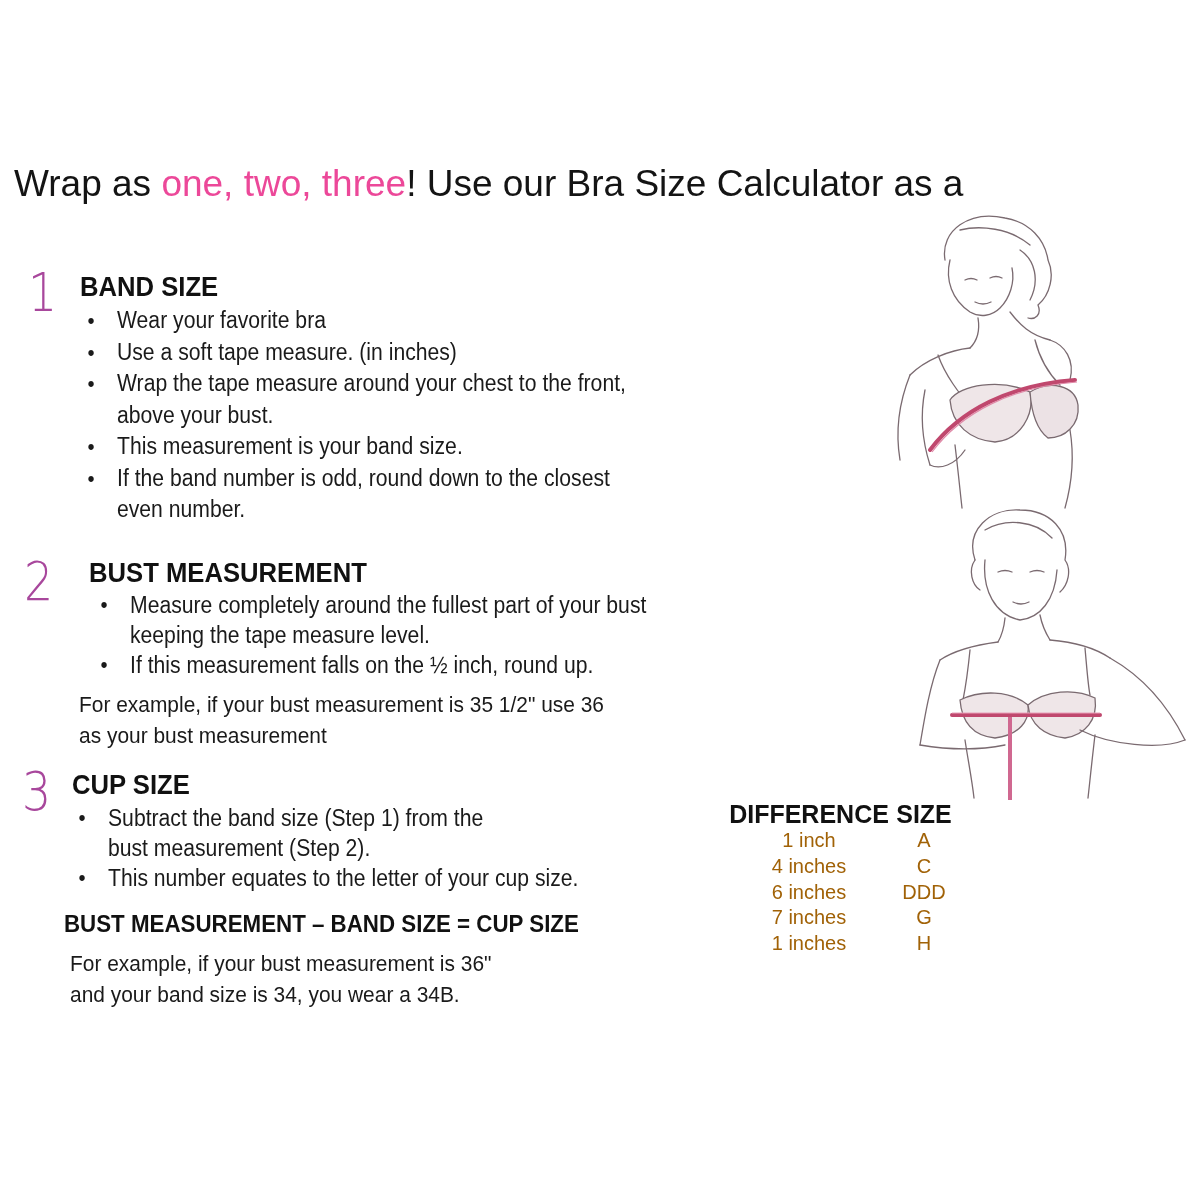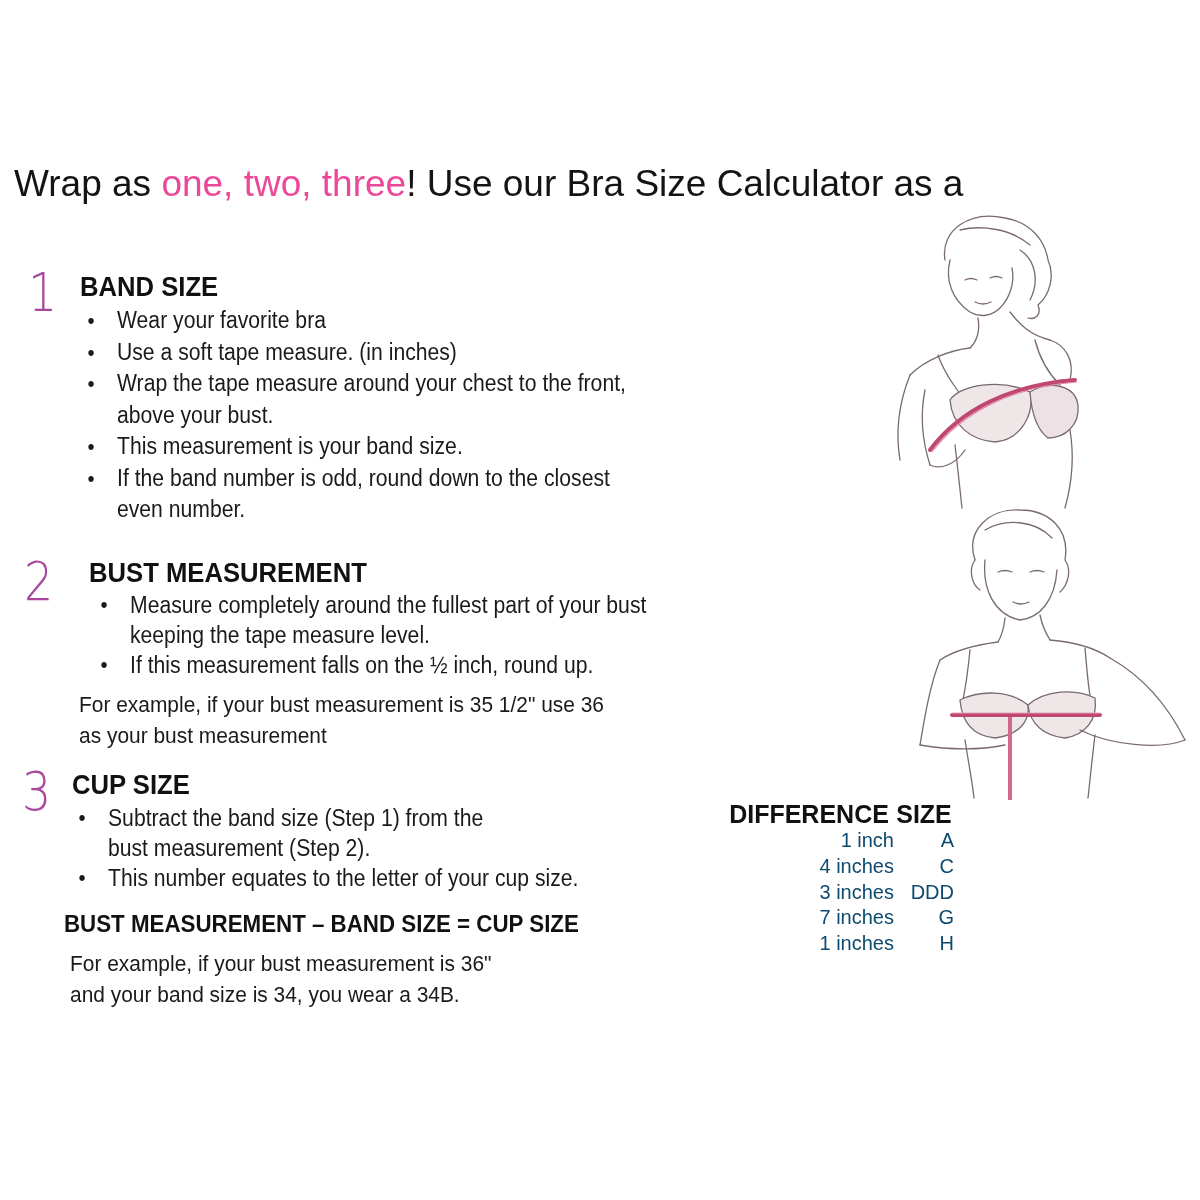--- a/index.html
+++ b/index.html
@@ -10,21 +10,21 @@
     .headline .accent { color: #ec4899; }
     .stepnum { font-family: "DejaVu Sans", sans-serif; font-weight: 200; color: #a8479c; font-size: 54px; line-height: 54px; transform: scaleX(0.85); transform-origin: left top; }
     .step-title { font-weight: bold; font-size: 27px; line-height: 32px; color: #111; transform: scaleX(0.95); transform-origin: left top; }
     ul.bullets { list-style: none; margin: 0; padding: 0; }
     ul.bullets li { position: relative; font-size: 23px; line-height: 31.5px; color: #1a1a1a; transform: scaleX(0.92); transform-origin: left top; }
     ul.bullets li .dot { position: absolute; left: -32px; top: 0; font-size: 22px; }
     .para { font-size: 22.5px; line-height: 31px; color: #1a1a1a; transform: scaleX(0.93); transform-origin: left top; }
     .formula { font-weight: bold; font-size: 24px; line-height: 30px; color: #111; transform: scaleX(0.93); transform-origin: left top; }
     table.cup { border-collapse: collapse; }
     table.cup th { font-weight: bold; font-size: 25px; line-height: 28px; padding: 0; text-align: center; color: #111; }
-    table.cup td { font-size: 20px; line-height: 25.8px; padding: 0; text-align: right; color: #0c4a6e; }
+    table.cup td { font-size: 20px; line-height: 25.8px; padding: 0; text-align: center; color: #a16207; }
     .illus { background: transparent; }
   </style>
 </head>
 <body>
 
 <div class="abs headline">
   <div><span>Wrap as </span><span class="accent">one, two, three</span><span>! Use our Bra Size Calculator as a</span></div>
 </div>
 
 <div class="abs stepnum" style="left:28px; top:266px;">1</div>
@@ -77,21 +77,21 @@
     <tbody>
       <tr>
           <td>1 inch</td>
           <td>A</td>
         </tr>
       <tr>
           <td>4 inches</td>
           <td>C</td>
         </tr>
       <tr>
-          <td>3 inches</td>
+          <td>6 inches</td>
           <td>DDD</td>
         </tr>
       <tr>
           <td>7 inches</td>
           <td>G</td>
         </tr>
       <tr>
           <td>1 inches</td>
           <td>H</td>
         </tr>

